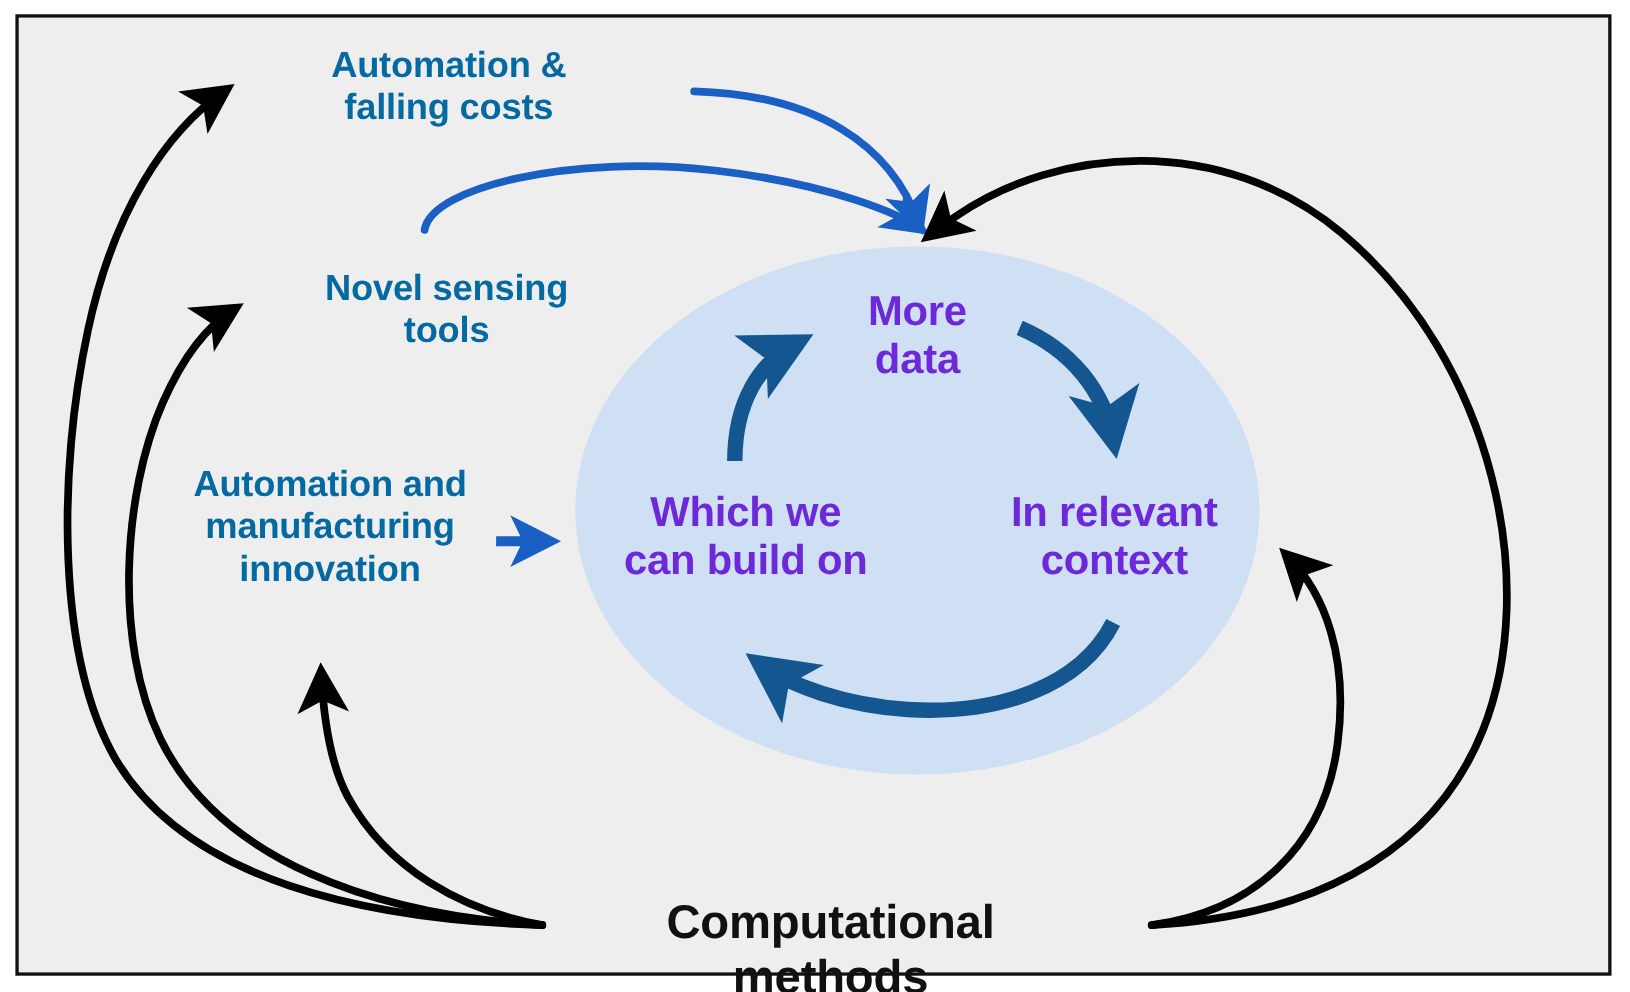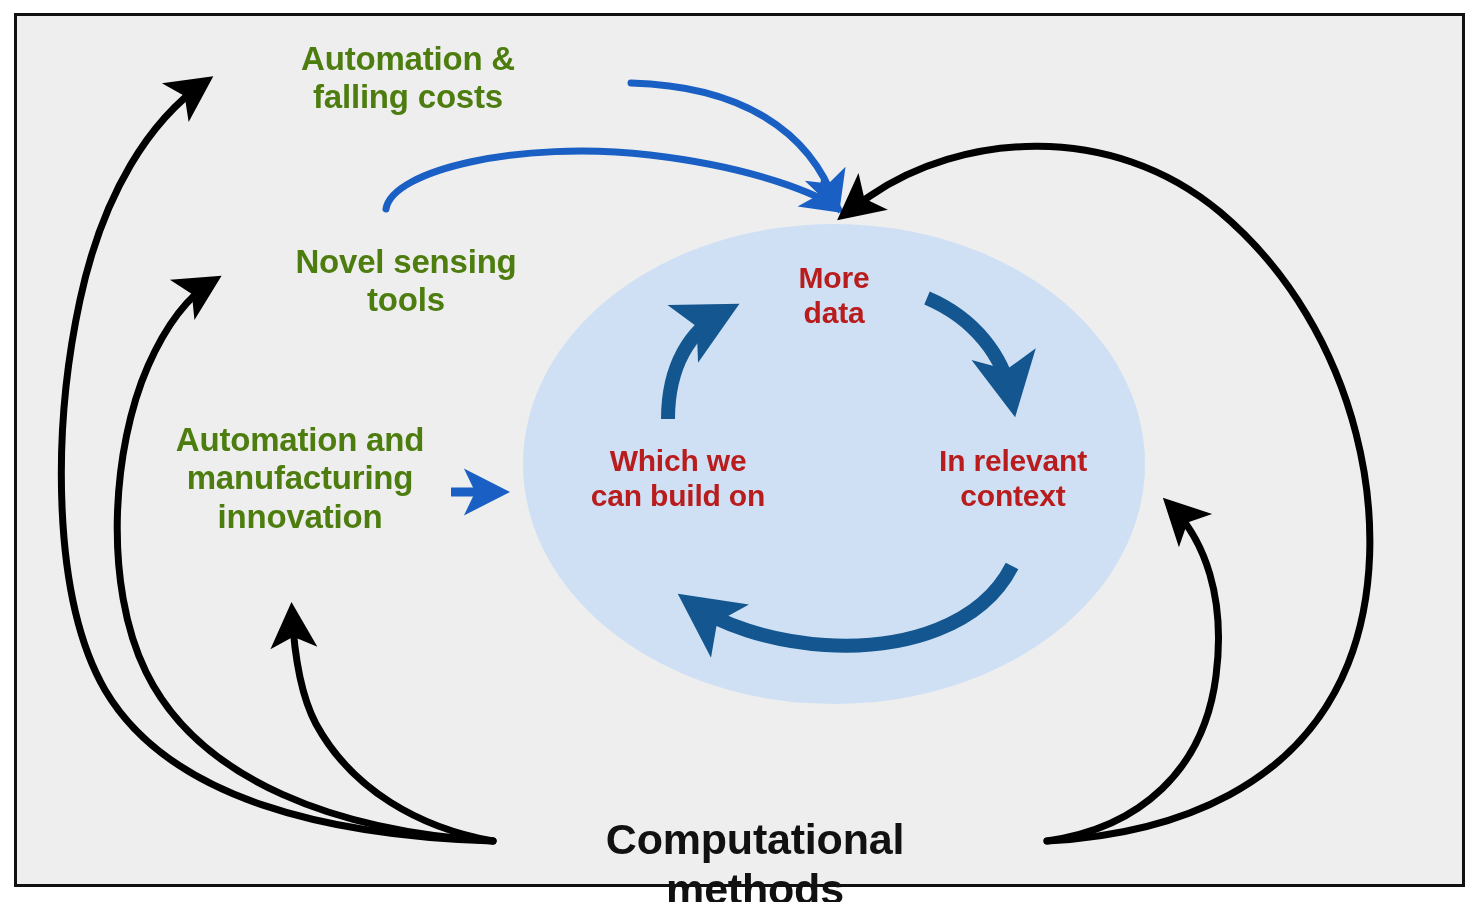--- a/index.html
+++ b/index.html
@@ -40,26 +40,26 @@
   }
   .lbl {
     position: absolute;
     text-align: center;
     font-weight: bold;
     line-height: 1.16;
     white-space: pre-line;
     letter-spacing: -0.2px;
   }
   .lbl-outer {
-    color: #4d7c0f;
+    color: #0369a1;
     font-size: 33px;
   }
   .lbl-inner {
-    color: #b91c1c;
-    font-size: 30px;
+    color: #6d28d9;
+    font-size: 38px;
   }
   .lbl-bottom {
     color: #111111;
     font-size: 43px;
   }
   #label-automation { left: 258px; top: 40px;  width: 300px; }
   #label-sensing    { left: 256px; top: 243px; width: 300px; text-align: center; }
   #label-synthesis  { left: 150px; top: 421px; width: 300px; }
   #label-more-data  { left: 744px; top: 261px; width: 180px; }
   #label-build-on   { left: 538px; top: 444px; width: 280px; }

